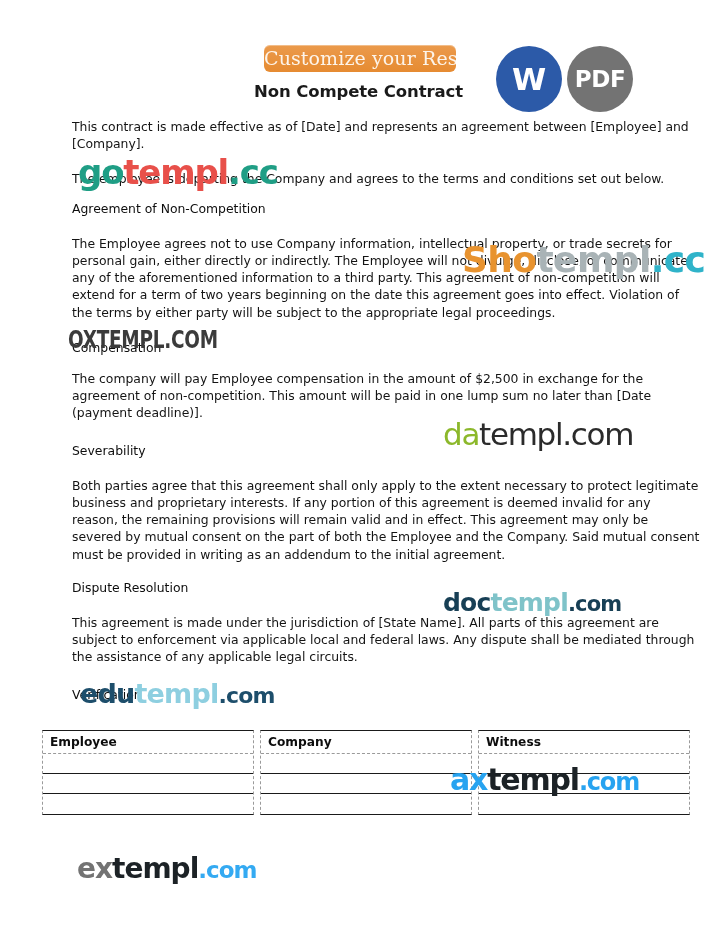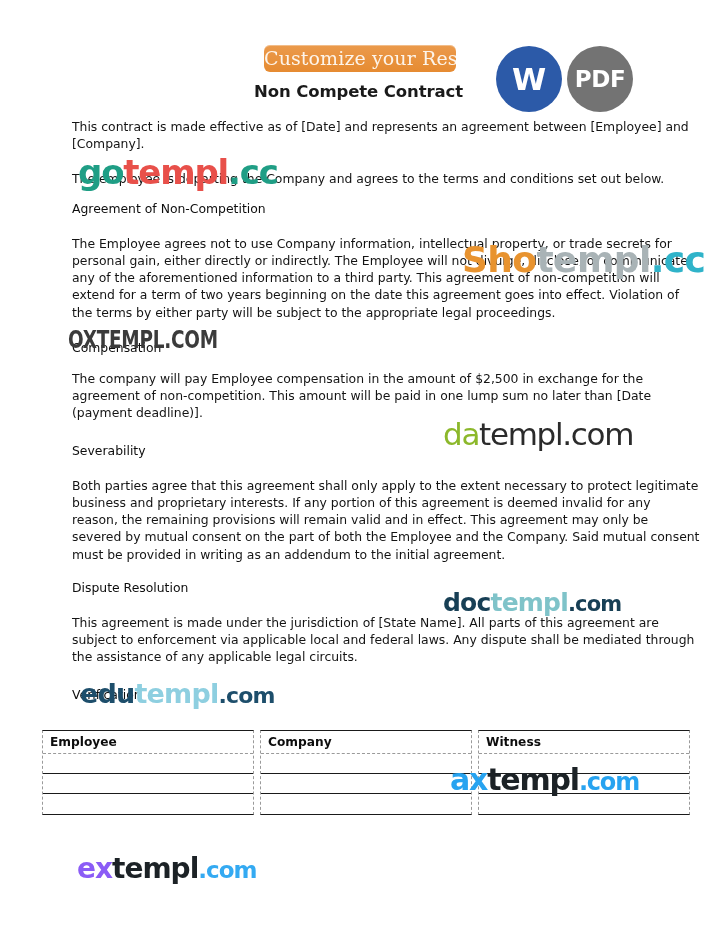--- a/index.html
+++ b/index.html
@@ -250,21 +250,21 @@
   .wm-axtempl .s2 { color: #1c2226; }
   .wm-axtempl .s3 { color: #27a3f0; font-size: 24px; }
 
   .wm-extempl {
     left: 77px; top: 852px;
     font-size: 28px;
     font-weight: bold;
     letter-spacing: -1px;
     font-family: "DejaVu Sans", "Liberation Sans", sans-serif;
   }
-  .wm-extempl .s1 { color: #8b5cf6; }
+  .wm-extempl .s1 { color: #737373; }
   .wm-extempl .s2 { color: #1c2226; }
   .wm-extempl .s3 { color: #34aaf2; font-size: 23px; }
 </style>
 </head>
 <body>
 
 <div id="page">
 
   <div class="header-zone">
 

